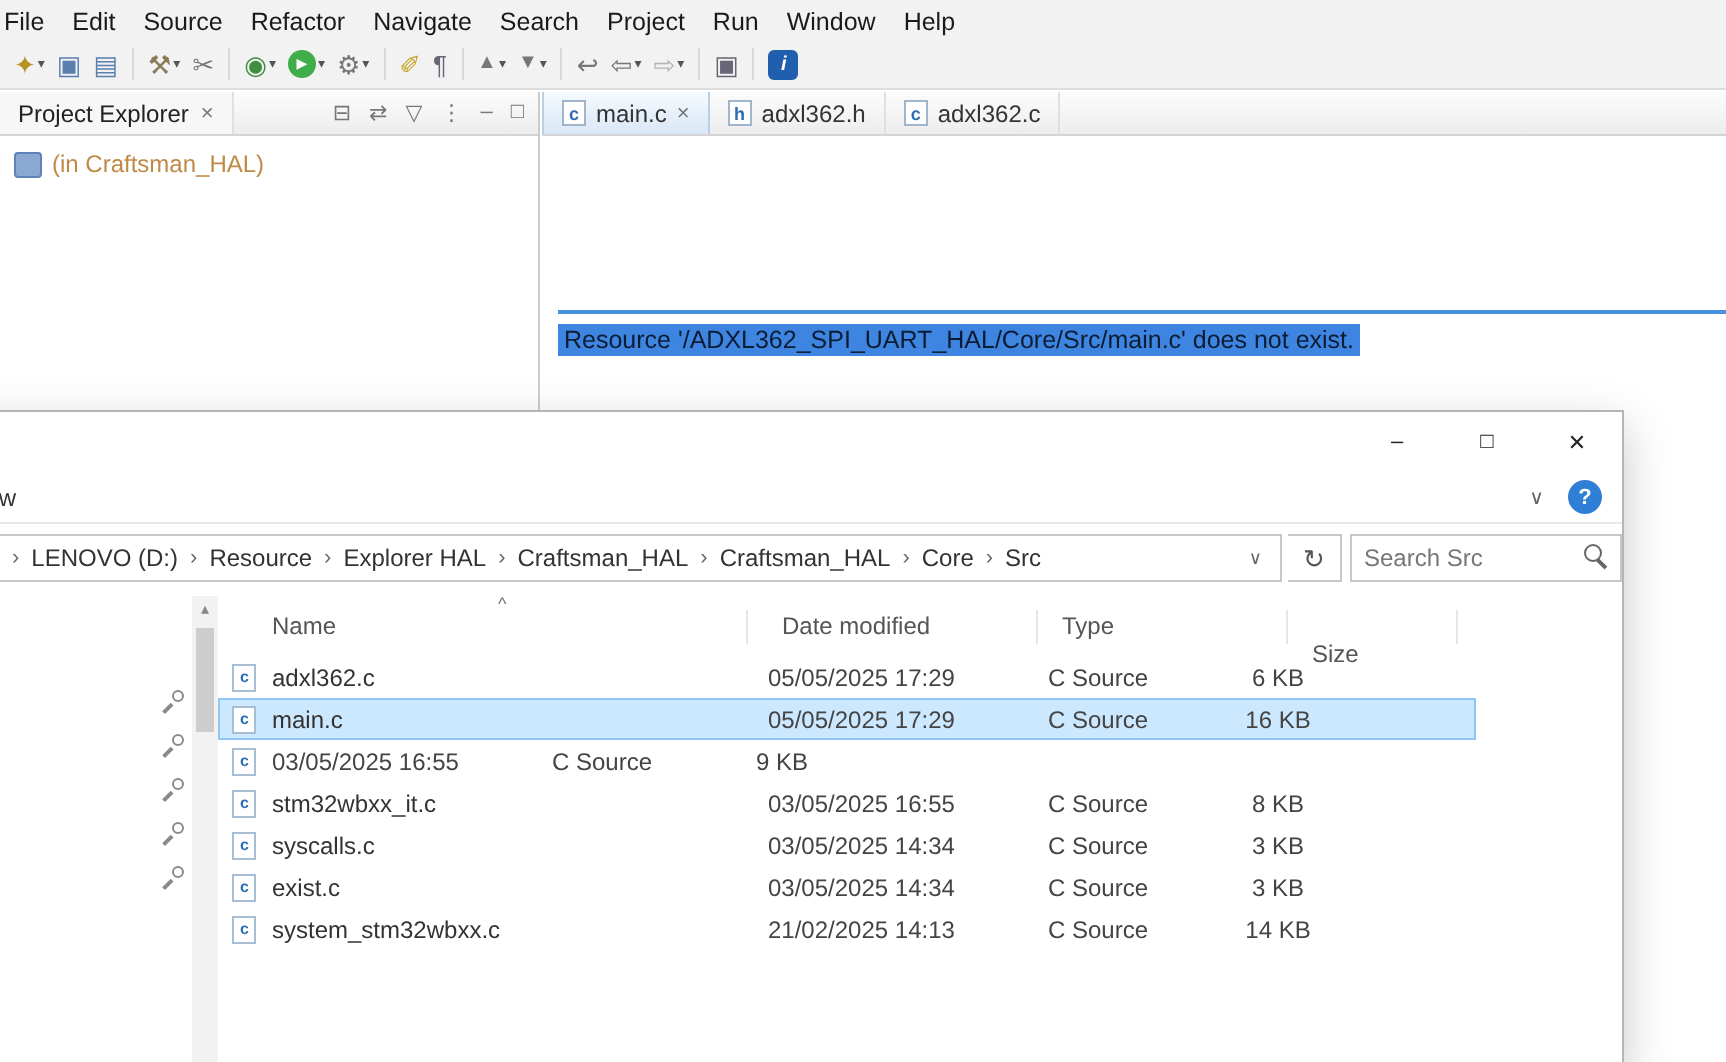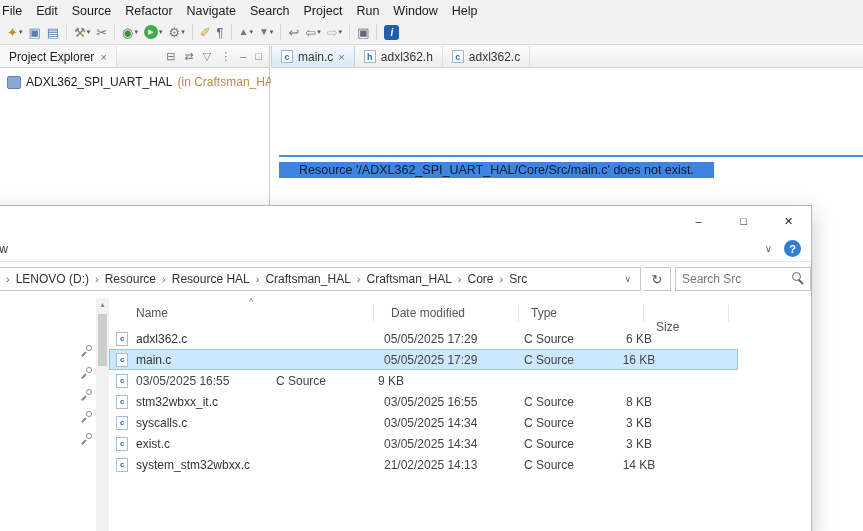--- a/index.html
+++ b/index.html
@@ -41,21 +41,21 @@
   .etabs { position:absolute; left:271px; top:46px; right:0; height:22px;
     background:linear-gradient(#fcfcfc,#ededed); border-bottom:1px solid #d4d4d4; display:flex; font-size:12px; }
   .etab { display:flex; align-items:center; gap:5px; padding:0 9px; border-right:1px solid #e0e0e0; color:#333; }
   .etab.active { background:linear-gradient(#f6fafe,#d9e7f6); border-left:1px solid #b9cfe4; border-right:1px solid #b9cfe4; }
   .fic { width:12px; height:13px; background:#fff; border:1px solid #9fb6cc; font-size:9px; color:#2d6db5;
     display:flex; align-items:center; justify-content:center; font-weight:bold; }
 
   .ebody { position:absolute; left:271px; top:69px; right:0; bottom:0; background:#fff; }
   .cline { position:absolute; left:8px; right:0; top:86px; height:2px; background:#4a90e2; }
   .emsg { position:absolute; left:8px; top:93px; background:#3d85e0; color:#0c1c33;
-    font-size:12.5px; padding:1px 20px; white-space:nowrap; }
+    font-size:12.5px; padding:1px 3px; white-space:nowrap; }
 
   
   .win { position:absolute; left:-62px; top:205px; width:874px; height:330px; background:#fff;
     border:1px solid #b5b5b5; box-shadow:0 8px 22px rgba(0,0,0,.22); z-index:10; }
   .caption { height:30px; display:flex; justify-content:flex-end; align-items:stretch; }
   .cbtn { width:45px; display:flex; align-items:center; justify-content:center; font-size:11px; color:#222; }
   .ribbon { height:26px; border-bottom:1px solid #e8e8e8; display:flex; align-items:center; font-size:12px; color:#333; }
   .view-label { margin-left:51px; }
   .ribbon-right { margin-left:auto; display:flex; align-items:center; gap:12px; margin-right:10px; }
   .chev { color:#666; font-size:10px; }
@@ -207,21 +207,20 @@
         <span>⊟</span>
         <span>⇄</span>
         <span>▽</span>
         <span>⋮</span>
         <span>–</span>
         <span>□</span>
       </span>
     </div>
     <div class="tree-row">
       <span class="proj-icon"></span>
-      <span class="proj-name">ADXL362_SPI_UART_HAL</span>
       <span class="proj-dec">(in Craftsman_HAL)</span>
     </div>
   </div>
 
   <div class="etabs">
     <span class="etab active">
       <span class="fic">c</span>
       <span>main.c</span>
       <span class="tab-x">×</span>
     </span>
@@ -263,21 +262,21 @@
     </span>
   </div>
 
   <div class="addr">
     <div class="bcrumb">
       <span class="bsep">›</span>
       <span>LENOVO (D:)</span>
       <span class="bsep">›</span>
       <span>Resource</span>
       <span class="bsep">›</span>
-      <span>Resource HAL</span>
+      <span>Explorer HAL</span>
       <span class="bsep">›</span>
       <span>Craftsman_HAL</span>
       <span class="bsep">›</span>
       <span>Craftsman_HAL</span>
       <span class="bsep">›</span>
       <span>Core</span>
       <span class="bsep">›</span>
       <span>Src</span>
       <span class="bc-dd">∨</span>
     </div>

